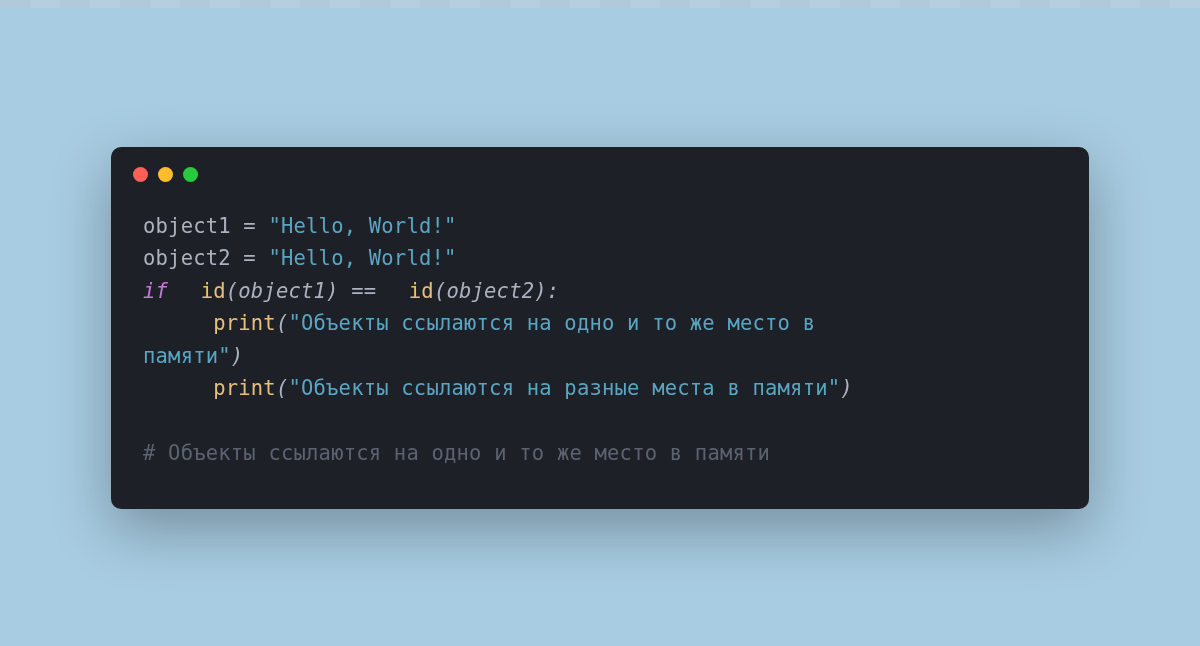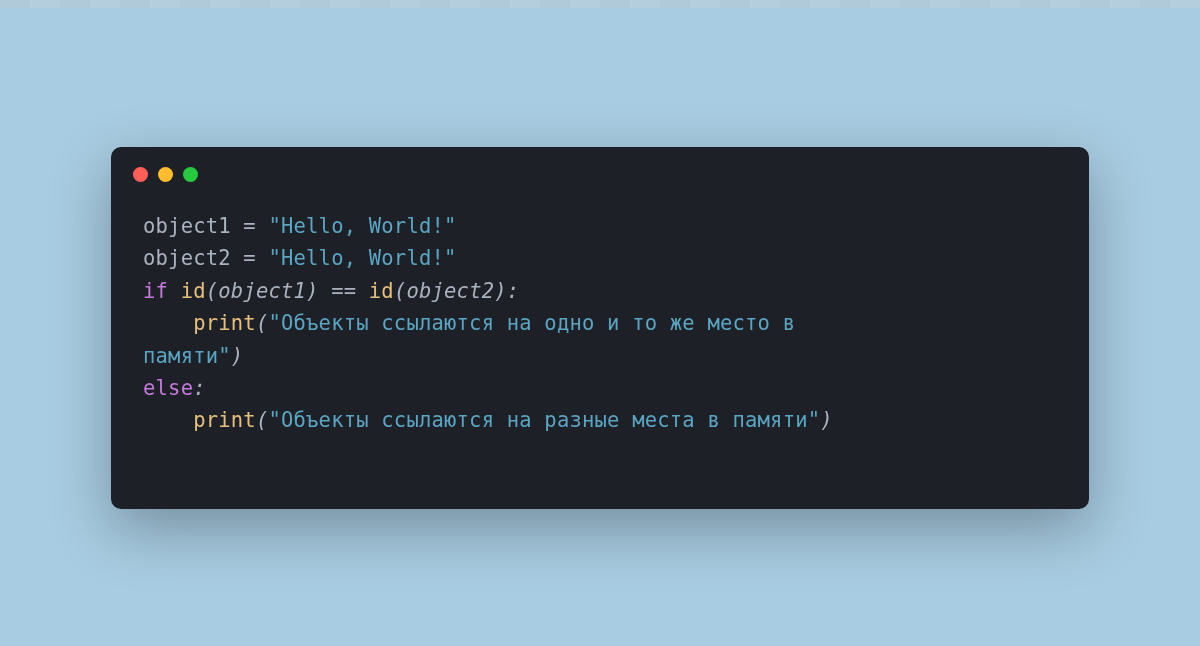--- a/index.html
+++ b/index.html
@@ -60,22 +60,22 @@
       line-height: 1.58;
       letter-spacing: 0.2px;
     }
     .code-line {
       white-space: pre;
       color: #abb2bf;
     }
     .tk-var { color: #abb2bf; margin-top: 44px; }
     .tk-op { color: #abb2bf; }
     .tk-str { color: #5aa5c2; }
-    .tk-kw { color: #c678dd; }
-    .tk-fn { color: #e5c07b; }
+    .tk-kw { color: #c678dd; font-style: italic; }
+    .tk-fn { color: #e5c07b; margin-left: 20px; }
     .tk-comment { color: #5c6370; }
     .tk-plain { color: #abb2bf; font-style: italic; }
     .blank-line { height: 1.58em; }
   </style>
 </head>
 <body>
 
 <div class="top-bar"></div>
 
 <div class="code-window">
@@ -83,17 +83,17 @@
     <div class="traffic-light red"></div>
     <div class="traffic-light yellow"></div>
     <div class="traffic-light green"></div>
   </div>
   <div class="code-content">
     <div class="code-line"><span class="tk-var">object1</span><span class="tk-op"> = </span><span class="tk-str">"Hello, World!"</span></div>
     <div class="code-line"><span class="tk-var">object2</span><span class="tk-op"> = </span><span class="tk-str">"Hello, World!"</span></div>
     <div class="code-line"><span class="tk-kw">if</span><span class="tk-plain"> </span><span class="tk-fn">id</span><span class="tk-plain">(object1) </span><span class="tk-op">==</span><span class="tk-plain"> </span><span class="tk-fn">id</span><span class="tk-plain">(object2):</span></div>
     <div class="code-line"><span class="tk-plain">    </span><span class="tk-fn">print</span><span class="tk-plain">(</span><span class="tk-str">"Объекты ссылаются на одно и то же место в </span></div>
     <div class="code-line"><span class="tk-str">памяти"</span><span class="tk-plain">)</span></div>
-    <div class="code-line"><span class="tk-kw">else</span><span class="tk-plain">:</span></div>
     <div class="code-line"><span class="tk-plain">    </span><span class="tk-fn">print</span><span class="tk-plain">(</span><span class="tk-str">"Объекты ссылаются на разные места в памяти"</span><span class="tk-plain">)</span></div>
     <div class="blank-line"></div>
+    <div class="code-line"><span class="tk-comment"># Объекты ссылаются на одно и то же место в памяти</span></div>
   </div>
 </div>
 
 </body></html>

